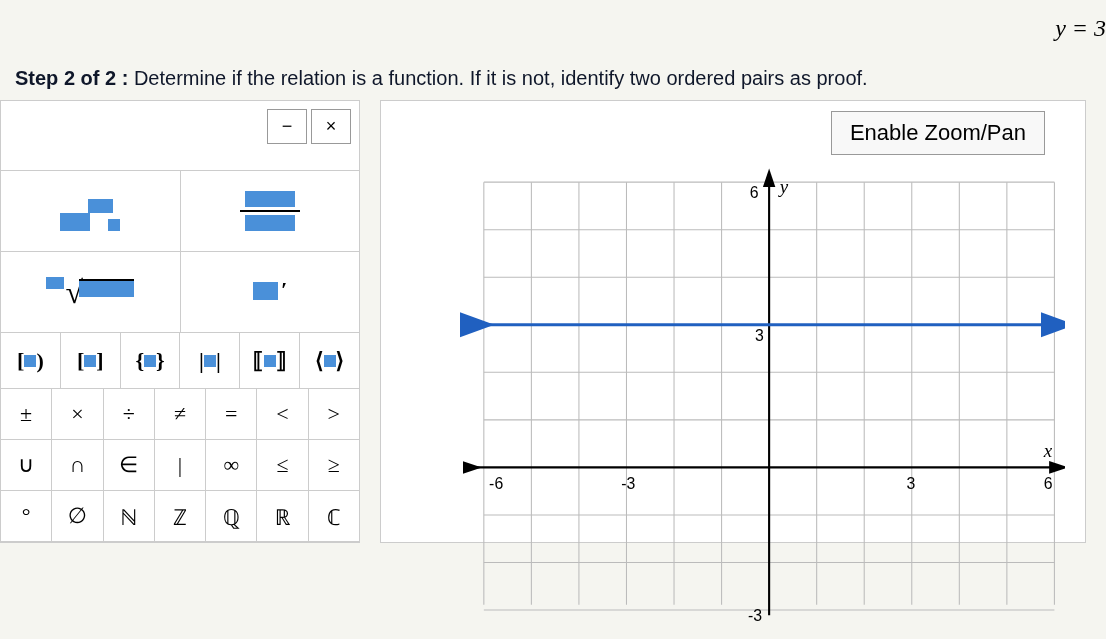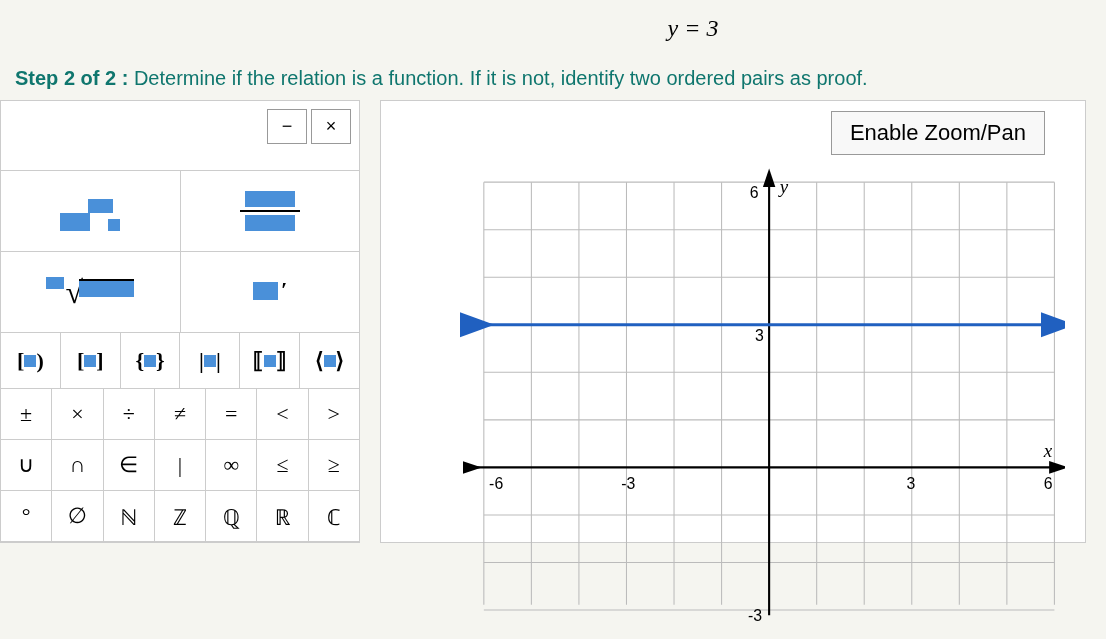--- a/index.html
+++ b/index.html
@@ -5,31 +5,31 @@
     * { box-sizing: border-box; margin: 0; padding: 0; }
     body {
       font-family: Arial, sans-serif;
       background: #f5f5f0;
       width: 1106px;
       height: 639px;
       overflow: hidden;
       position: relative;
     }
     .equation-header {
-      text-align: center;
+      text-align: right;
       font-size: 24px;
       font-style: italic;
       padding: 15px 0;
       font-family: 'Times New Roman', serif;
       margin-left: 280px;
     }
     .step-text {
       font-size: 20px;
       padding: 10px 15px;
-      color: #0f766e;
+      color: #0f172a;
     }
     .step-text b { font-weight: bold; }
     .main-area {
       display: flex;
       gap: 20px;
       padding: 0 0 0 0;
     }
     .math-palette {
       width: 360px;
       background: #fff;

